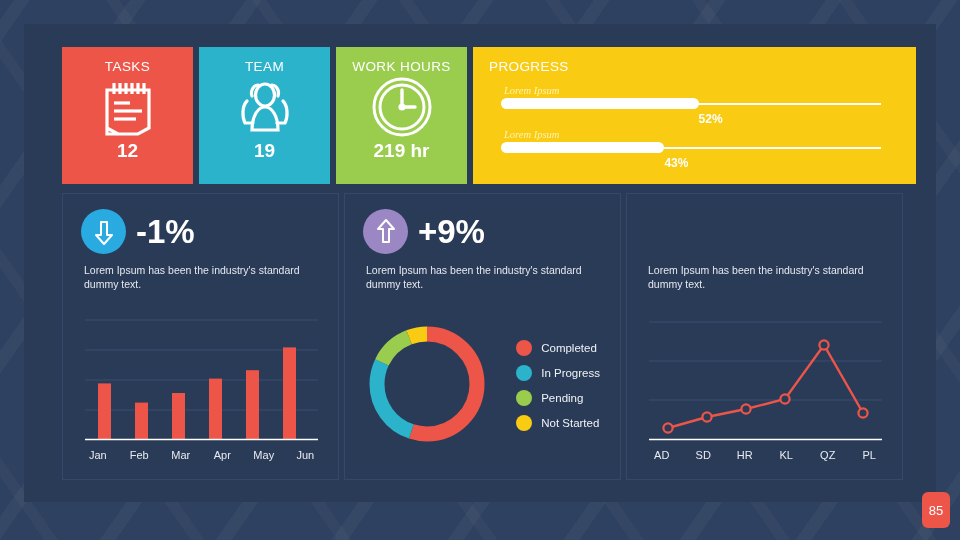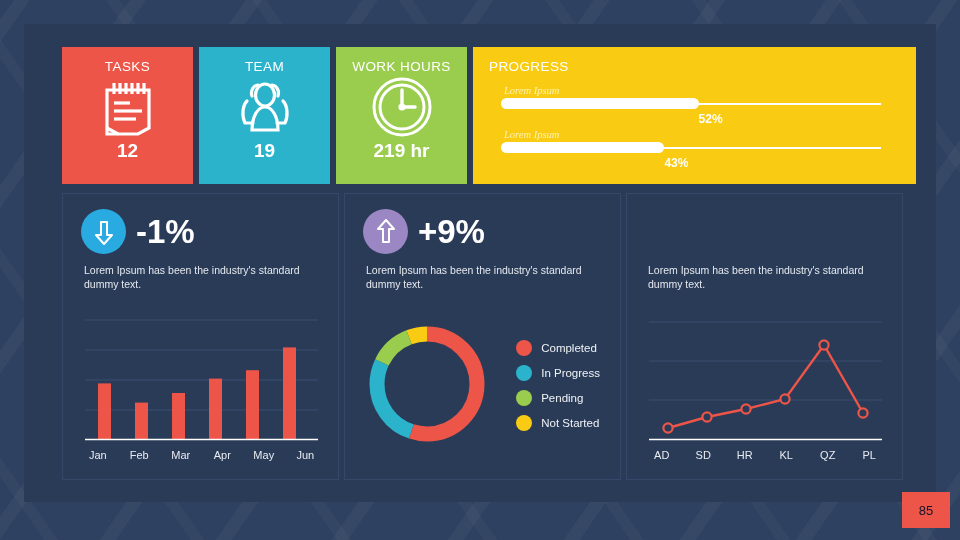--- a/index.html
+++ b/index.html
@@ -229,28 +229,29 @@
     text-align: center;
     font-size: 11px;
     color: #e8ebf1;
   }
 
   
   #page-badge {
     position: absolute;
     right: 10px;
     bottom: 12px;
-    width: 48px;
+    width: 28px;
     height: 36px;
     background: #ed5549;
     display: flex;
     align-items: center;
     justify-content: center;
     font-size: 13px;
-    color: #0f172a;
+    color: #ffffff;
+    border-radius: 6px;
   }
 </style>
 </head>
 <body>
 
 <div id="bg-pattern">
   <div class="stripes"></div>
 </div>
 
 <div id="dashboard">

